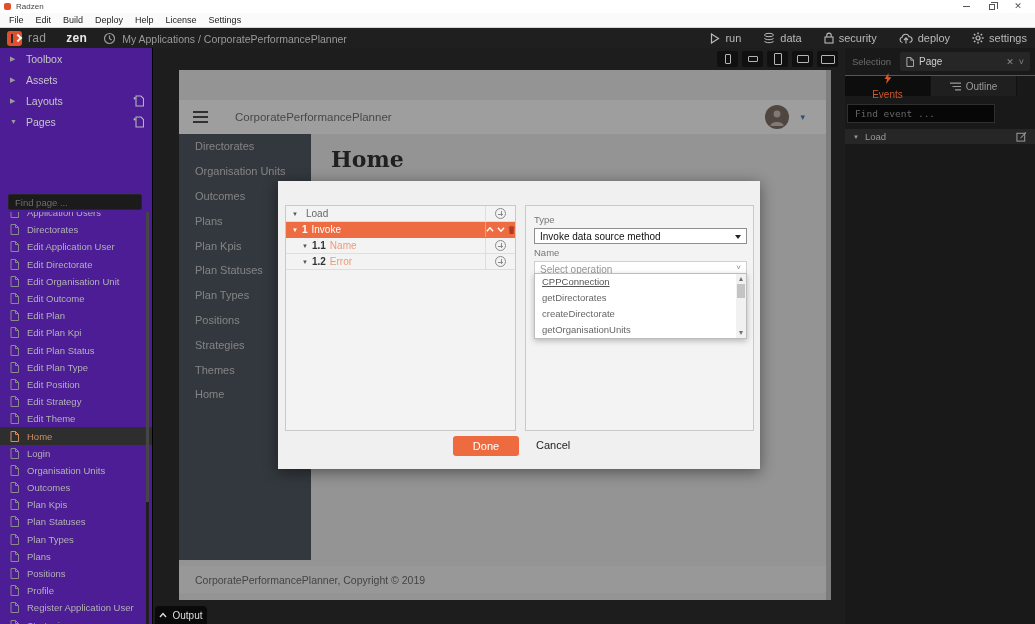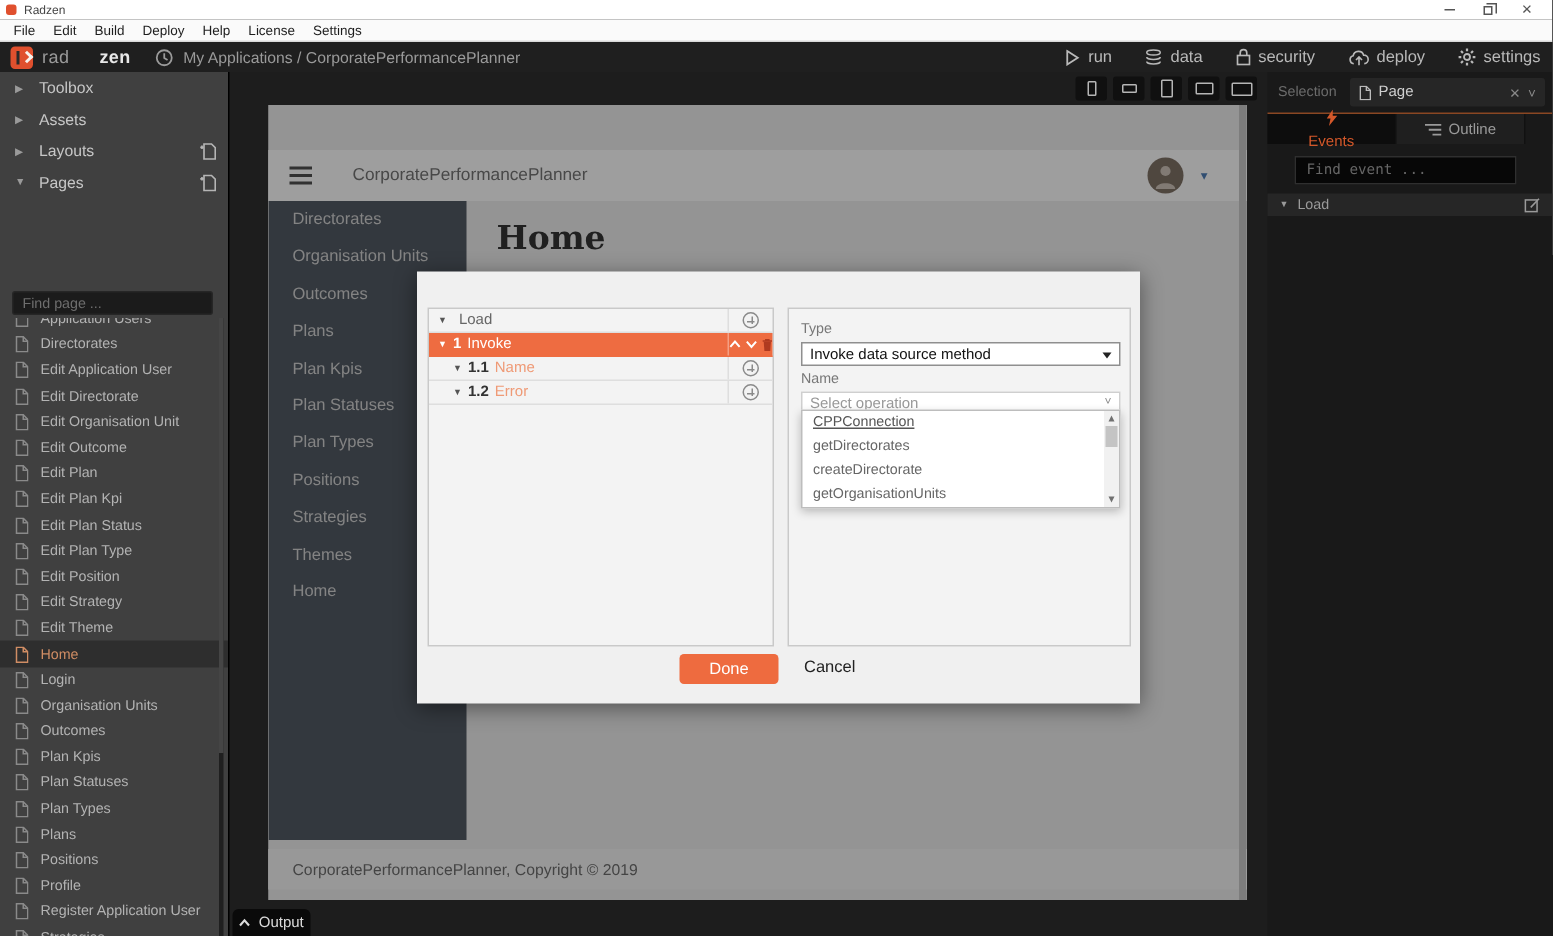--- a/index.html
+++ b/index.html
@@ -30,21 +30,21 @@
   .logo-box:before { content:""; position:absolute; left:4px; top:3px; width:2px; height:9px; background:#2a2a2a; }
   .logo-box:after { content:""; position:absolute; left:8px; top:4px; width:4px; height:4px; border:2px solid #f7f3ee; border-left:none; border-bottom:none; transform:rotate(45deg); }
   .logo-text { font-size:12px; color:#9a9a9a; letter-spacing:.3px; }
   .logo-text b { color:#e8e8e8; font-weight:bold;padding-left:20px; }
   .crumb { display:flex; align-items:flex-end; margin-left:16px; color:#9a9a9a; font-size:10.5px; gap:6px; }
   .nav-actions { position:absolute; right:8px; top:0; height:20px; display:flex; align-items:center; gap:22px; }
   .nav-action { display:flex; align-items:center; gap:5px; color:#b9b9b9; font-size:11px; }
   .nav-action svg { display:block; }
 
   
-  .sidebar { position:absolute; left:0; top:48px; width:152px; height:576px; background:#404040; }
+  .sidebar { position:absolute; left:0; top:48px; width:152px; height:576px; background:#4c1d95; }
   .side-section { height:21px; display:flex; align-items:center; padding:0 8px 0 10px; color:#c6c6c6; font-size:10.5px; gap:8px; }
   .side-section .arrow { font-size:7px; color:#9a9a9a; width:8px; }
   .side-section .grow { flex:1; }
   .side-section svg { display:block; }
   .find-input { position:absolute; left:8px; top:146px; width:134px; height:16px; background:#1b1b1b;
                 border:1px solid #262626; border-radius:2px; color:#bbb; font-size:9.5px; padding:0 6px; outline:none; }
   .find-input::placeholder { color:#6e6e6e; }
   .page-list-wrap { position:absolute; left:0; top:164px; width:152px; height:460px; overflow:hidden; }
   .page-list { margin-top:-8px; }
   .page-item { height:17.2px; display:flex; align-items:center; padding-left:10px; gap:8px; color:#b3b3b3; font-size:9.5px; }
@@ -129,21 +129,21 @@
   .sel-row { height:27px; display:flex; align-items:center; padding:0 5px 0 7px; }
   .sel-label { color:#6b6b6b; font-size:9.5px; flex:none; width:48px; }
   .sel-dropdown { flex:1; height:19px; background:#262626; border-radius:2px; display:flex; align-items:center; padding:0 6px; gap:5px; }
   .sel-dropdown svg { display:block; }
   .sel-value { color:#cfcfcf; font-size:10px; flex:1; }
   .sel-x,.sel-chev { color:#8a8a8a; font-size:9px; }
   .tabs { height:21px; display:flex; border-top:1px solid #8a4723; background:#191919; }
   .tab { width:86px; display:flex; align-items:center; justify-content:center; gap:5px; font-size:10px; color:#9a9a9a; background:#1f1f1f; border-right:1px solid #111; }
   .tab.active { background:#0d0d0d; color:#d4582a;flex-direction:column; }
   .tab svg { display:block; }
-  .ev-find { position:absolute; left:18px; top:56px; width:148px; height:19px; background:#070707; border:1px solid #2f2f2f;
+  .ev-find { position:absolute; left:2px; top:56px; width:148px; height:19px; background:#070707; border:1px solid #2f2f2f;
              font-family:"DejaVu Sans Mono", monospace; font-size:9.5px; color:#bbb; padding:0 7px; outline:none; }
   .ev-find::placeholder { color:#666; }
   .load-row { position:absolute; left:0; top:81px; width:190px; height:15px; background:#262626; display:flex; align-items:center; padding:0 8px; gap:6px; }
   .load-row .tri { font-size:6px; color:#999; }
   .load-row .lbl { flex:1; color:#9a9a9a; font-size:9.5px; }
   .load-row svg { display:block; color:#9a9a9a; }
 
   
   .output-tab { position:absolute; left:155px; top:606px; width:52px; height:18px; background:#0a0a0a;
                 border-radius:4px 4px 0 0; display:flex; align-items:center; justify-content:center; gap:5px;

